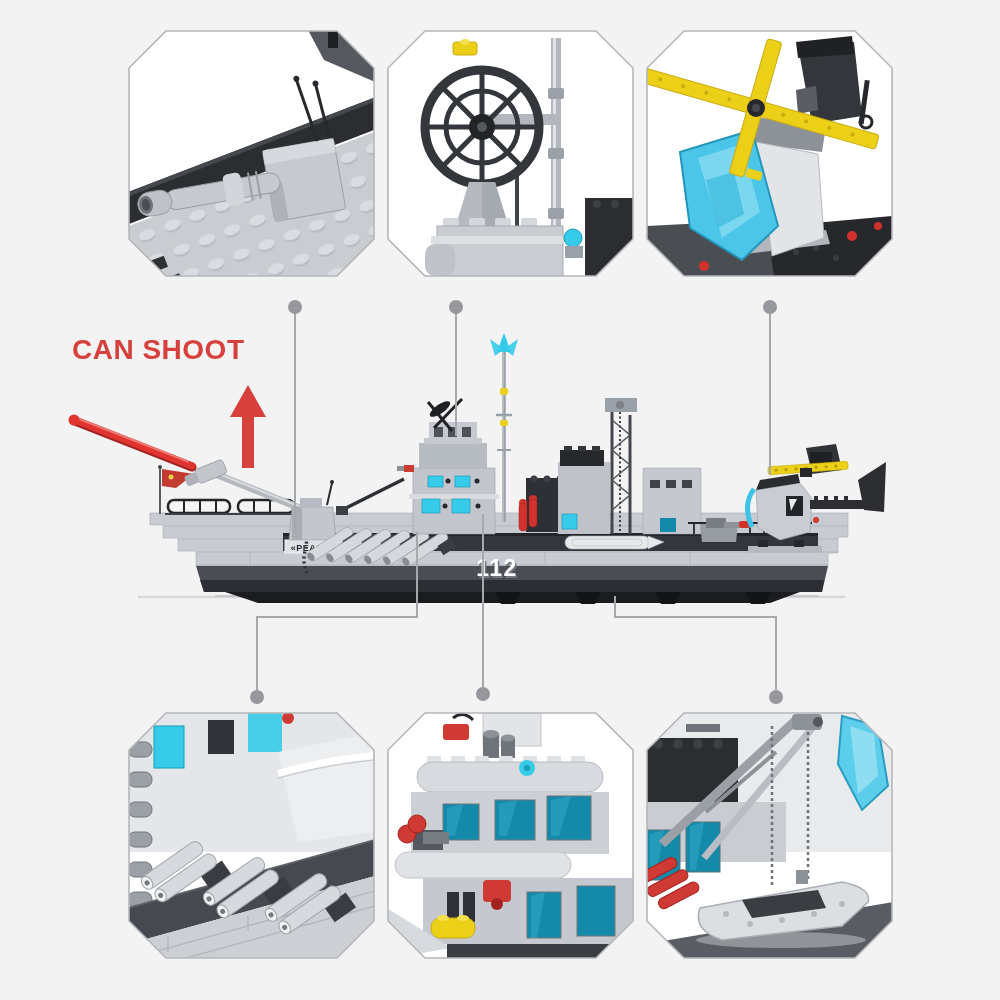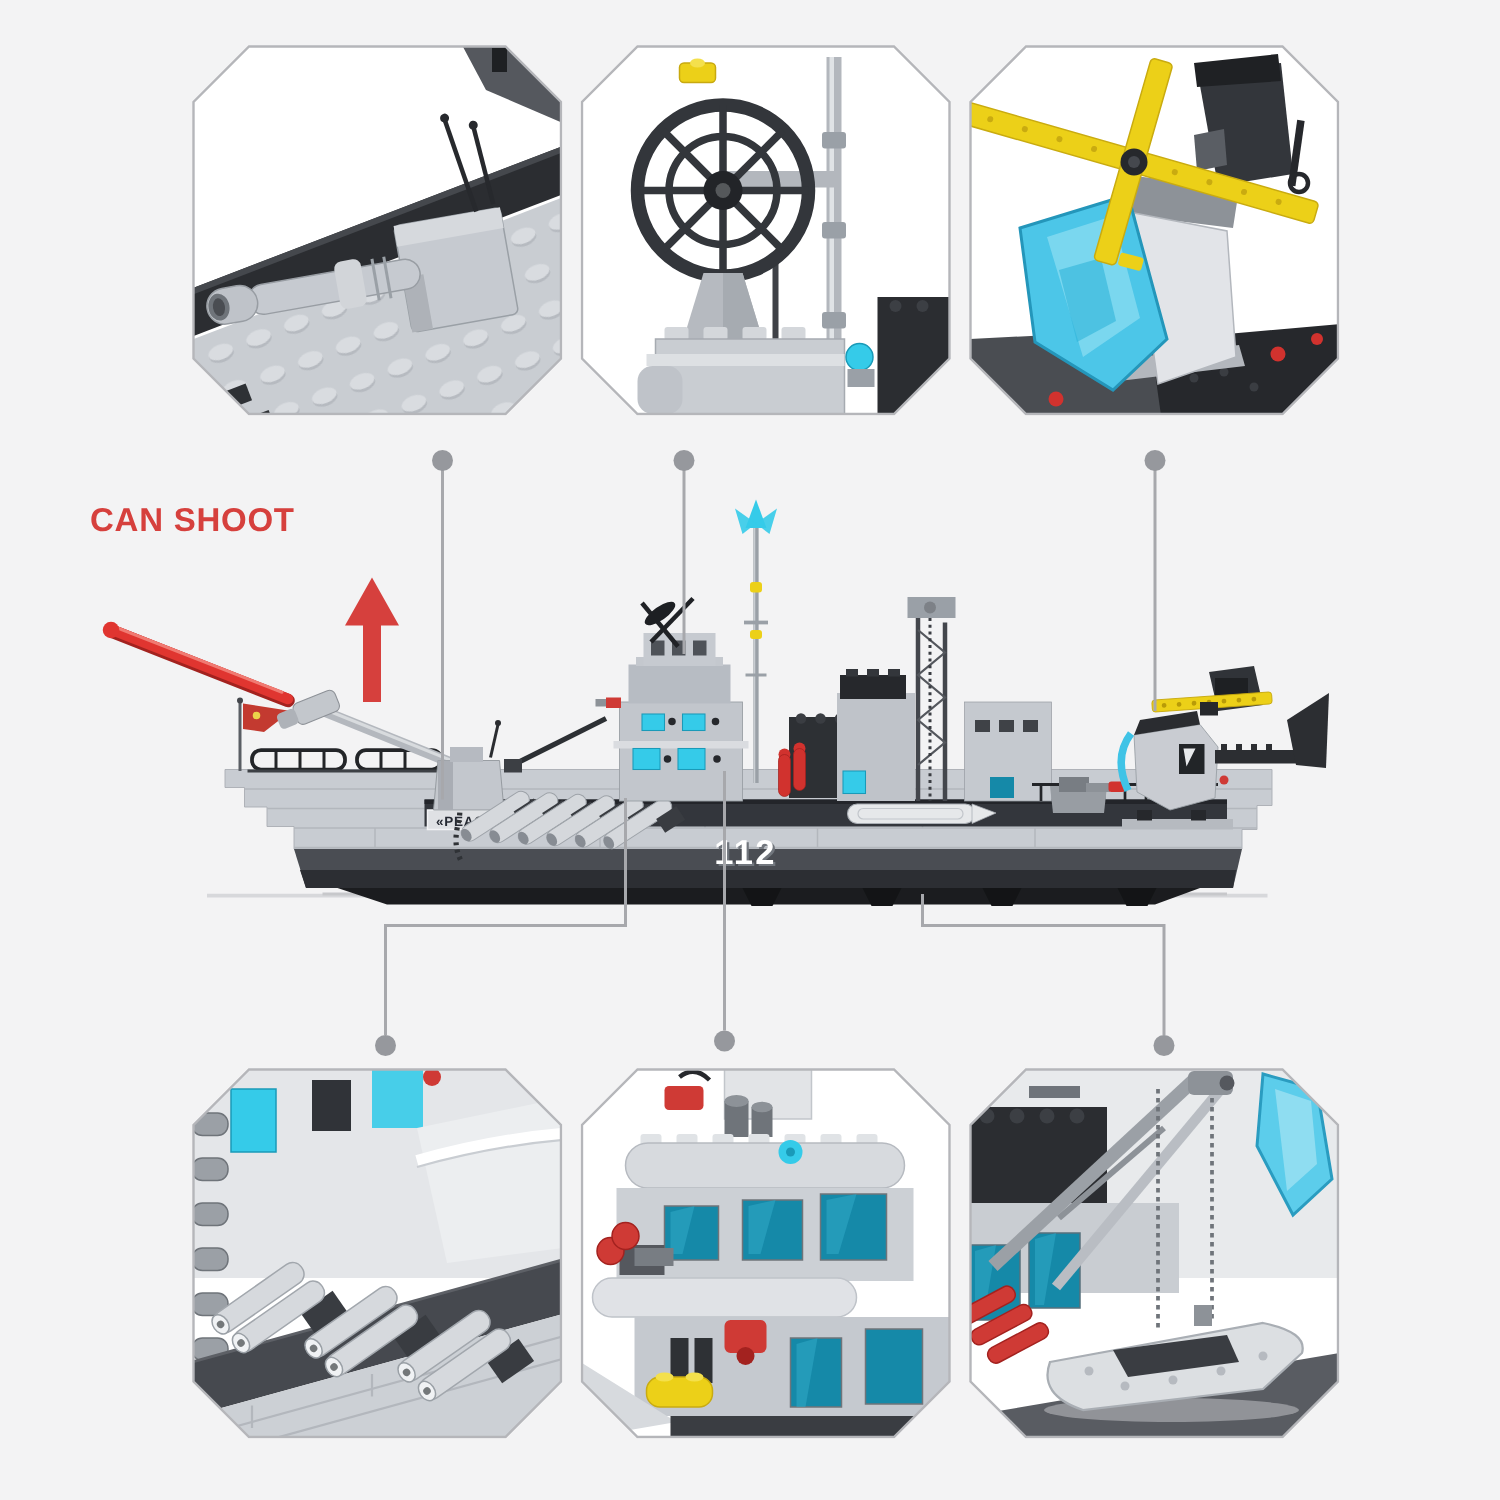--- a/index.html
+++ b/index.html
@@ -4,22 +4,22 @@
 <style>
   html,body{margin:0;padding:0;background:#e9e9ea;}
   .stage{
     position:relative;width:1000px;height:1000px;margin:0 auto;
     background:#f3f3f4;overflow:hidden;
     font-family:"Liberation Sans", sans-serif;
   }
   .callout{position:absolute;width:247px;height:247px;}
   .layer{position:absolute;left:0;top:0;pointer-events:none;}
   .can-shoot{
-    position:absolute;left:60px;top:334px;width:230px;
-    color:#d6403d;font-size:22px;font-weight:bold;letter-spacing:.5px;
+    position:absolute;left:72px;top:334px;width:230px;
+    color:#d6403d;font-size:28px;font-weight:bold;letter-spacing:.5px;
     font-family:"Liberation Sans", sans-serif;
   }
 </style>
 </head>
 <body>
 
 <div class="stage">
 
   <svg class="layer" width="1000" height="1000" viewBox="0 0 1000 1000">
     <defs>

